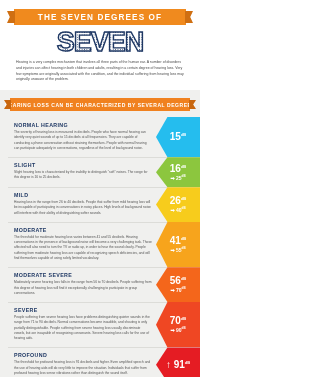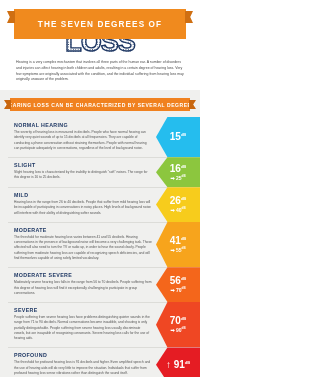--- a/index.html
+++ b/index.html
@@ -10,21 +10,21 @@
     color:#1f3864;
     overflow:hidden;
     position:relative;
   }
 
   
   .header { background:#ffffff; padding:9px 8px 0 8px; position:relative; }
 
   .ribbon-wrap { position:relative; height:19px; margin-bottom:1px; }
   .ribbon {
-    position:absolute; left:6px; right:6px; top:0; height:30px;
+    position:absolute; left:6px; right:6px; top:0; height:16px;
     background:#f08a1e;
     display:flex; align-items:center; justify-content:center;
   }
   .ribbon::before, .ribbon::after{
     content:""; position:absolute; top:2px; width:8px; height:12px;
     background:#cf6f12;
   }
   .ribbon::before { left:-7px; clip-path:polygon(0 0,100% 0,100% 100%,0 100%,35% 50%); }
   .ribbon::after  { right:-7px; clip-path:polygon(0 0,100% 0,65% 50%,100% 100%,0 100%); }
   .ribbon-text {
@@ -92,21 +92,21 @@
 
 <div class="header">
 
   <div class="ribbon-wrap">
     <div class="ribbon">
       <span class="ribbon-text">THE SEVEN DEGREES OF</span>
     </div>
   </div>
 
   <div class="logo">
-    <span class="logo-b">LOSS</span>
+    <span class="logo-b">SEVEN</span>
   </div>
 
   <p class="intro">Hearing is a very complex mechanism that involves all three parts of the human ear. A number of disorders and injuries can affect hearing in both children and adults, resulting in a certain degree of hearing loss. Very few symptoms are originally associated with the condition, and the individual suffering from hearing loss may originally unaware of the problem.</p>
 </div>
 
 <div class="band">
   <div class="banner-wrap">
     <div class="banner">
       <span class="banner-text">HEARING LOSS CAN BE CHARACTERIZED BY SEVERAL DEGREES</span>
     </div>

